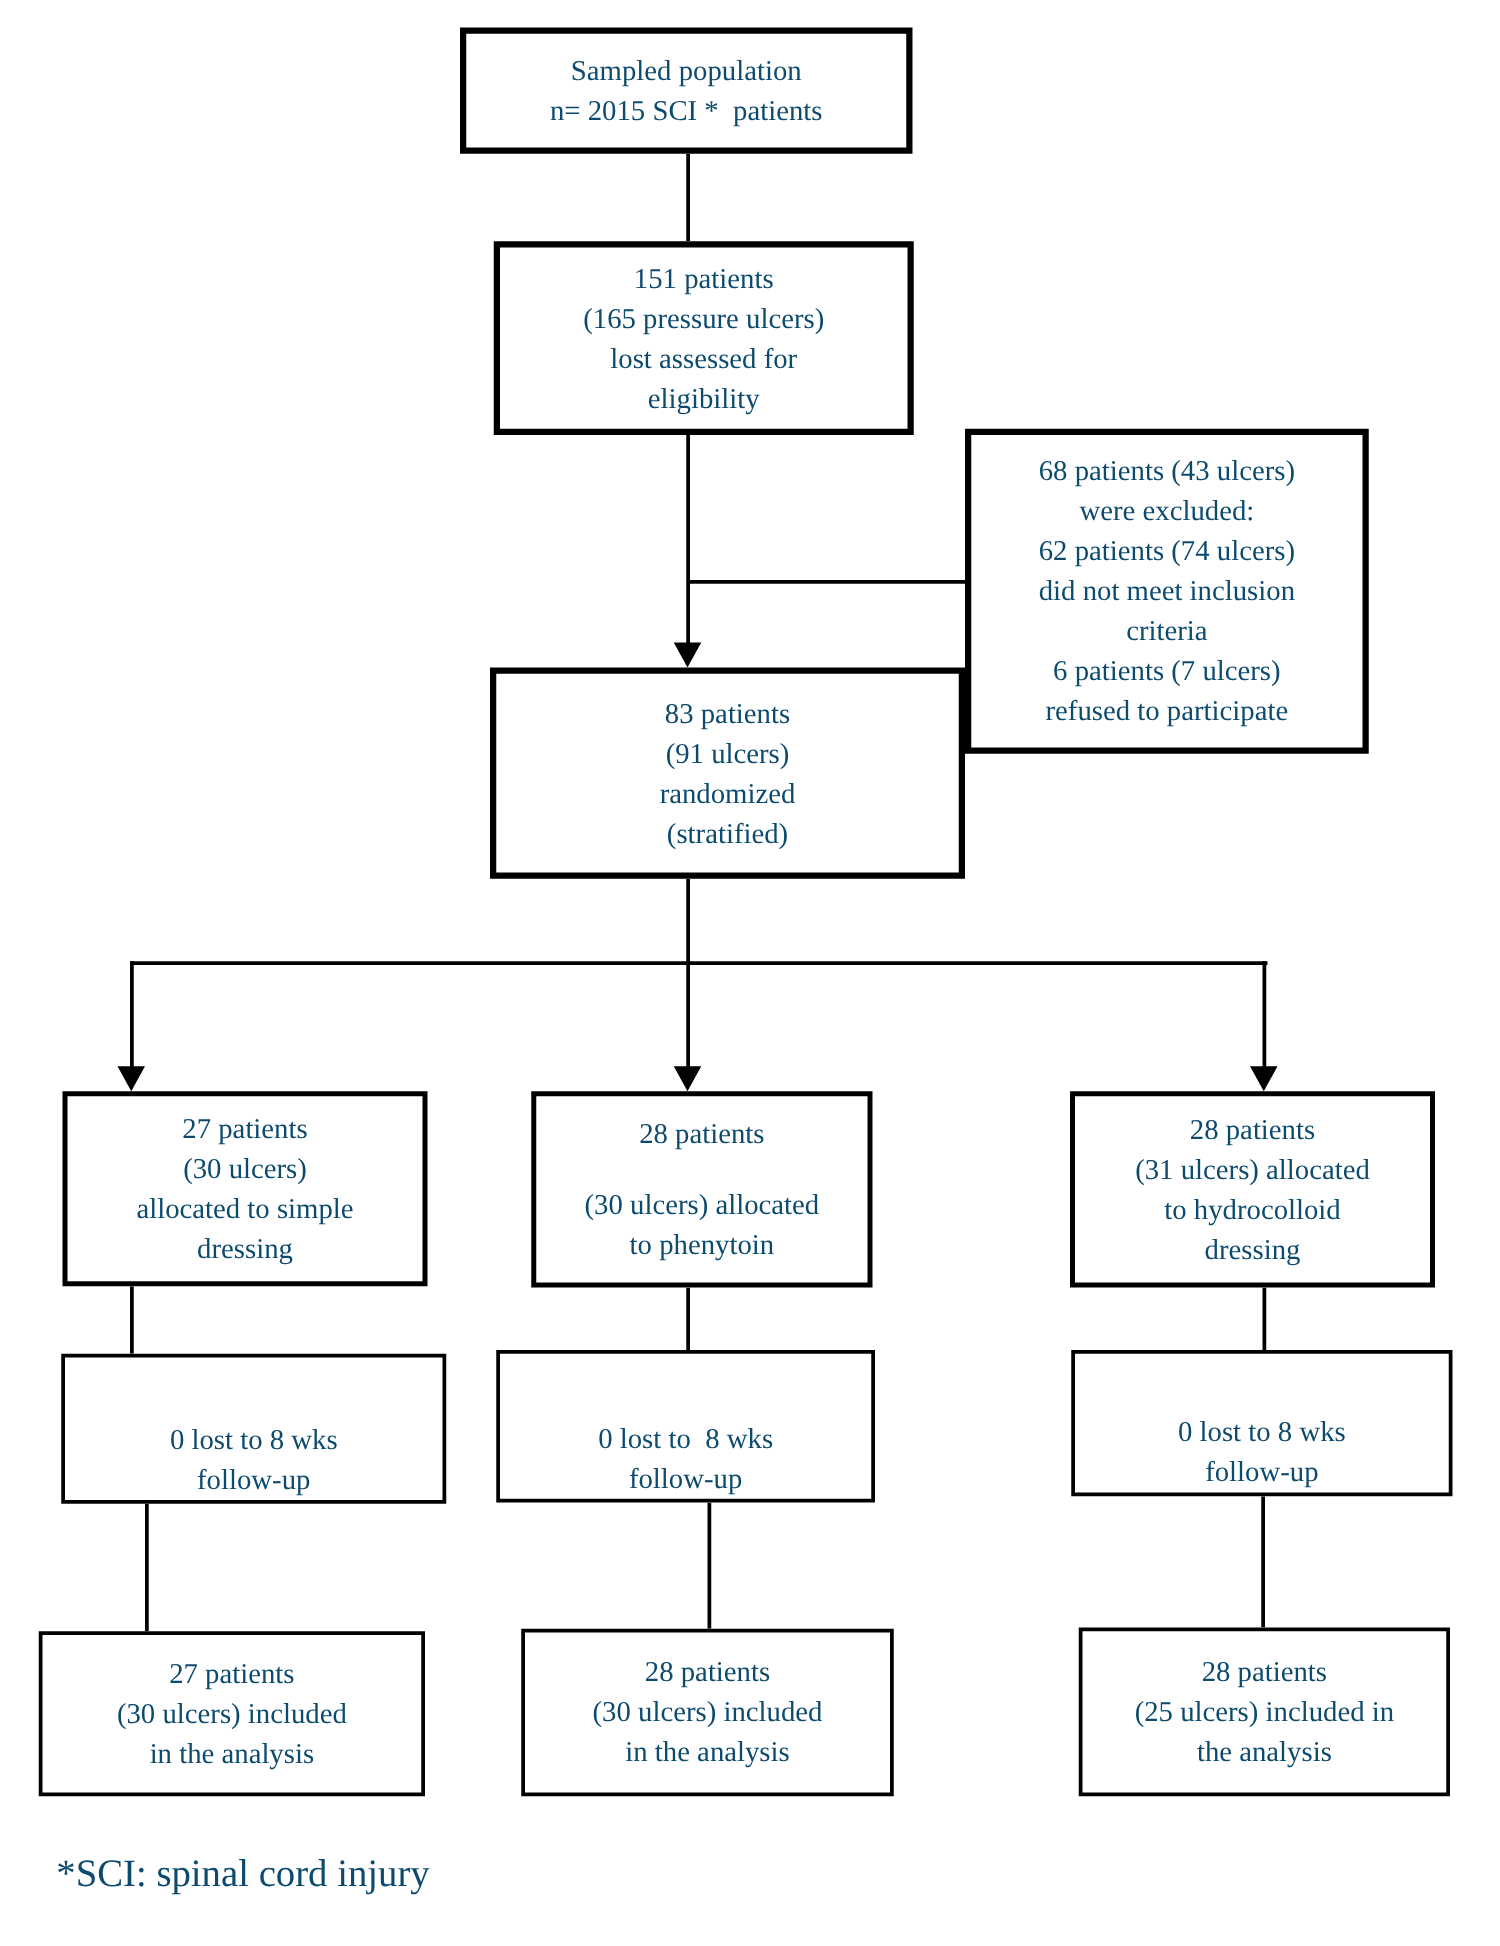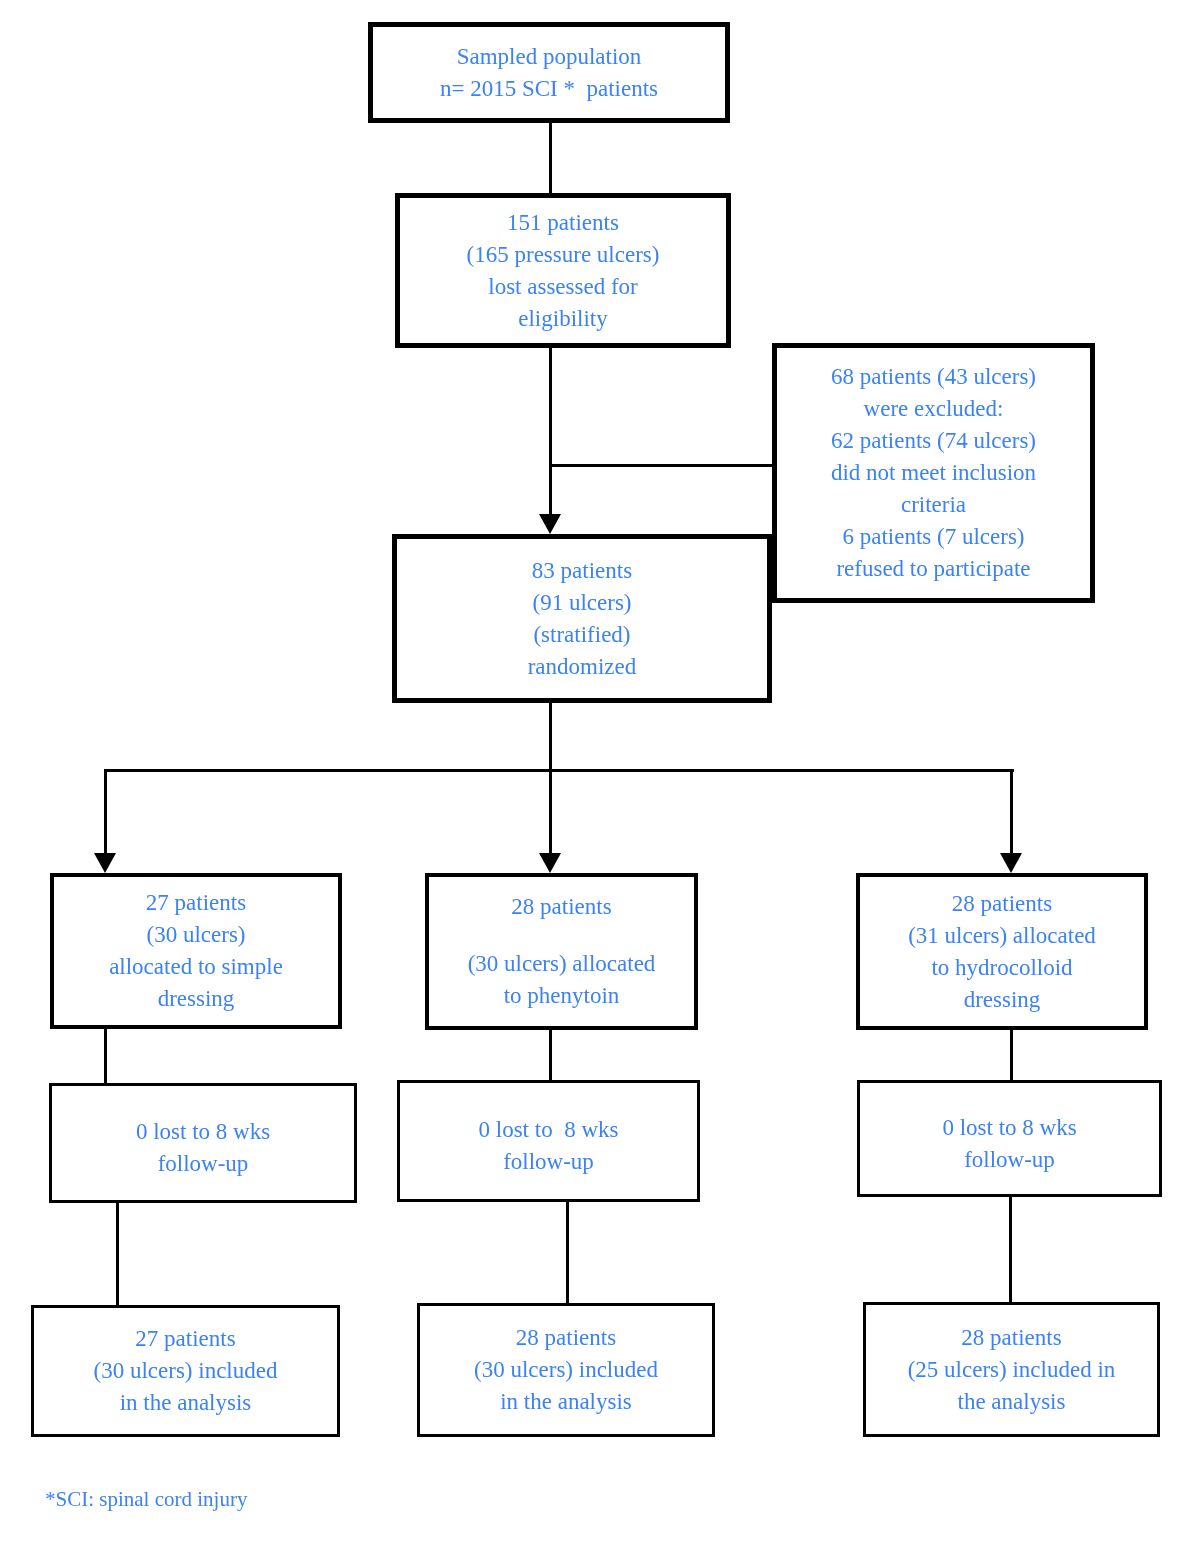--- a/index.html
+++ b/index.html
@@ -1,40 +1,40 @@
 <!DOCTYPE html>
 <html><head>
 <meta charset="utf-8">
 <style>
   html,body { margin:0; padding:0; background:#ffffff; }
   #stage {
     position:relative; width:1200px; height:1557px;
     background:#ffffff; overflow:hidden;
     font-family:"Liberation Serif","DejaVu Serif",serif;
-    color:#3b82f6;
+    color:#0c4a6e;
   }
   .box {
     position:absolute; background:#ffffff; border-style:solid; border-color:#000;
     display:flex; flex-direction:column; align-items:center; justify-content:center;
     text-align:center; font-size:23px; line-height:32px; box-sizing:border-box;
   }
   .box .ln { white-space:pre-wrap; min-height:32px; width:100%; }
   .bw5 { border-width:5px; }
   .bw4 { border-width:4px; }
   .bw3 { border-width:3px; }
-  .top-align { justify-content:center; padding-top:10px; }
+  .top-align { justify-content:flex-end; padding-top:10px; }
   .gap { margin-top:25px; }
   .vline, .hline { position:absolute; background:#000; }
   .arrow-down {
     position:absolute; width:0; height:0;
     border-left:11px solid transparent; border-right:11px solid transparent;
     border-top:20px solid #000;
   }
   .footnote {
-    position:absolute; left:45px; top:1483px; font-size:21px; line-height:32px;
+    position:absolute; left:45px; top:1483px; font-size:31px; line-height:32px;
     white-space:pre-wrap;
   }
 </style>
 </head>
 <body>
 
 <div id="stage">
 
   <div class="vline" style="left:549px; top:123px; width:3px; height:70px;"></div>
   <div class="vline" style="left:549px; top:348px; width:3px; height:168px;"></div>
@@ -76,22 +76,22 @@
     <div class="ln">62 patients (74 ulcers)</div>
     <div class="ln">did not meet inclusion</div>
     <div class="ln">criteria</div>
     <div class="ln">6 patients (7 ulcers)</div>
     <div class="ln">refused to participate</div>
   </div>
 
   <div class="box bw5" style="left:392px; top:534px; width:380px; height:169px;">
     <div class="ln">83 patients</div>
     <div class="ln">(91 ulcers)</div>
+    <div class="ln">randomized</div>
     <div class="ln">(stratified)</div>
-    <div class="ln">randomized</div>
   </div>
 
   <div class="box bw4" style="left:50px; top:873px; width:292px; height:156px;">
     <div class="ln">27 patients</div>
     <div class="ln">(30 ulcers)</div>
     <div class="ln">allocated to simple</div>
     <div class="ln">dressing</div>
   </div>
 
   <div class="box bw4" style="left:425px; top:873px; width:273px; height:157px;">

